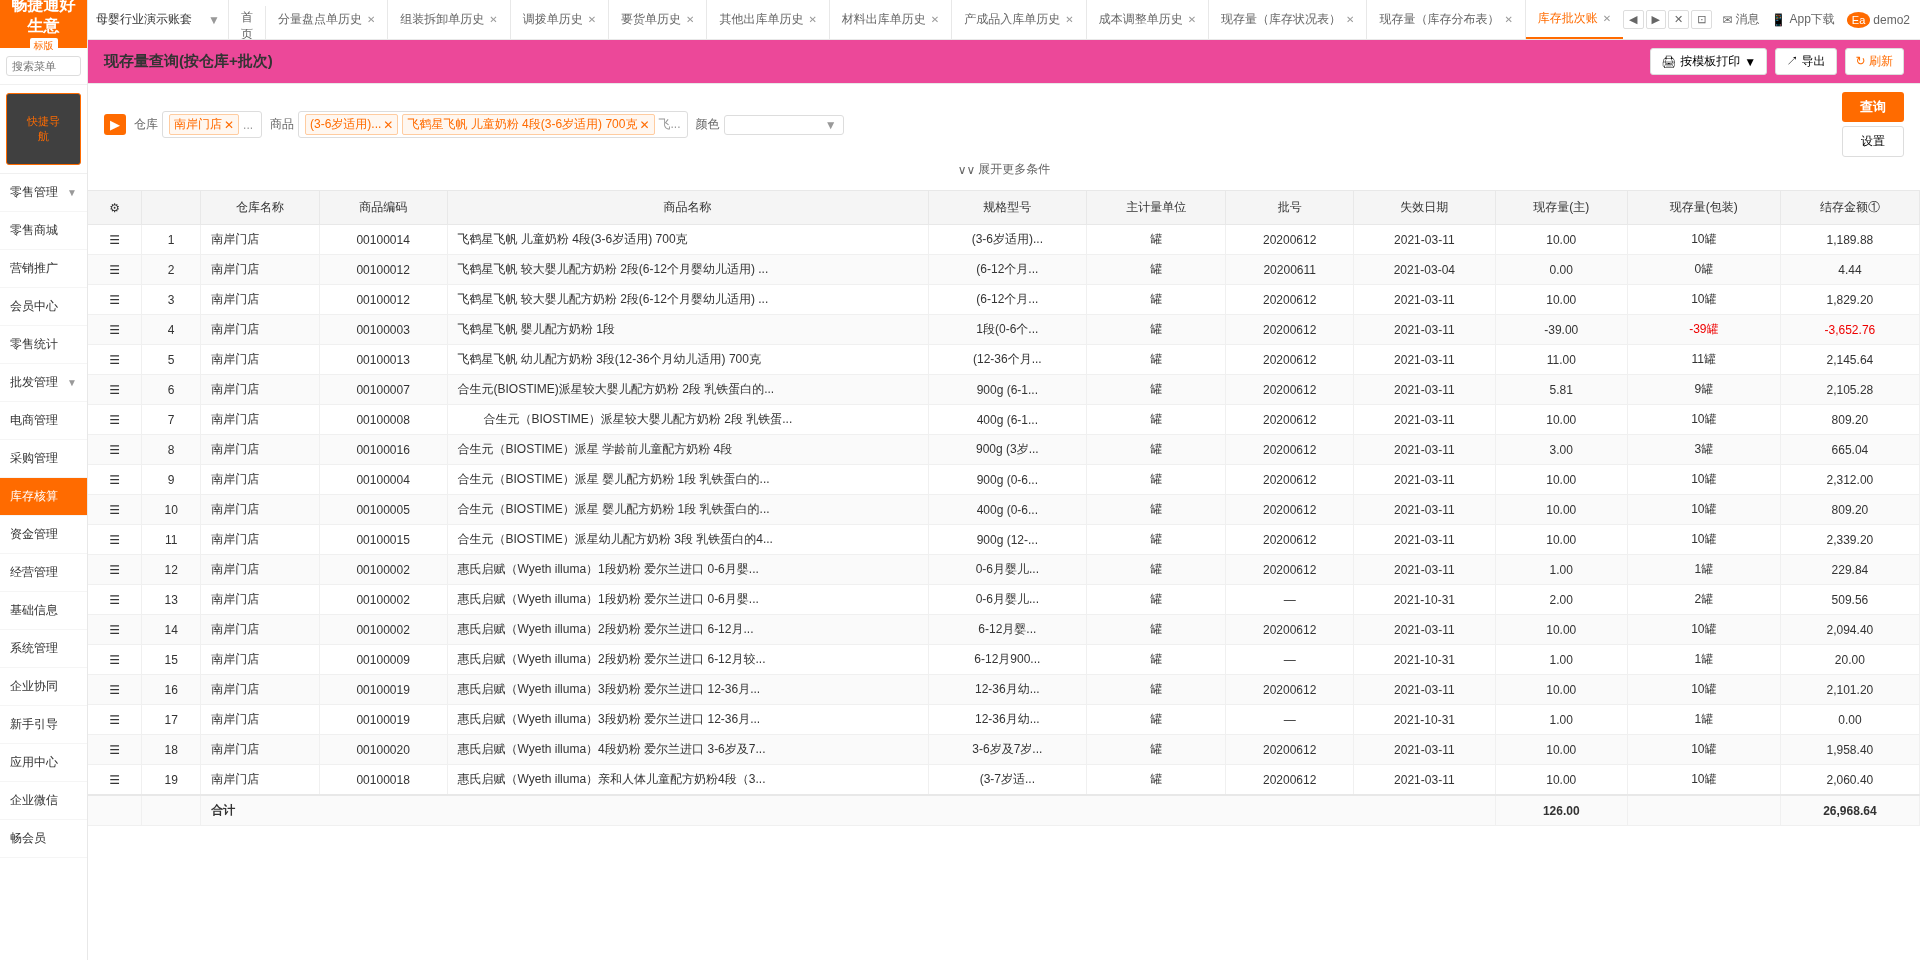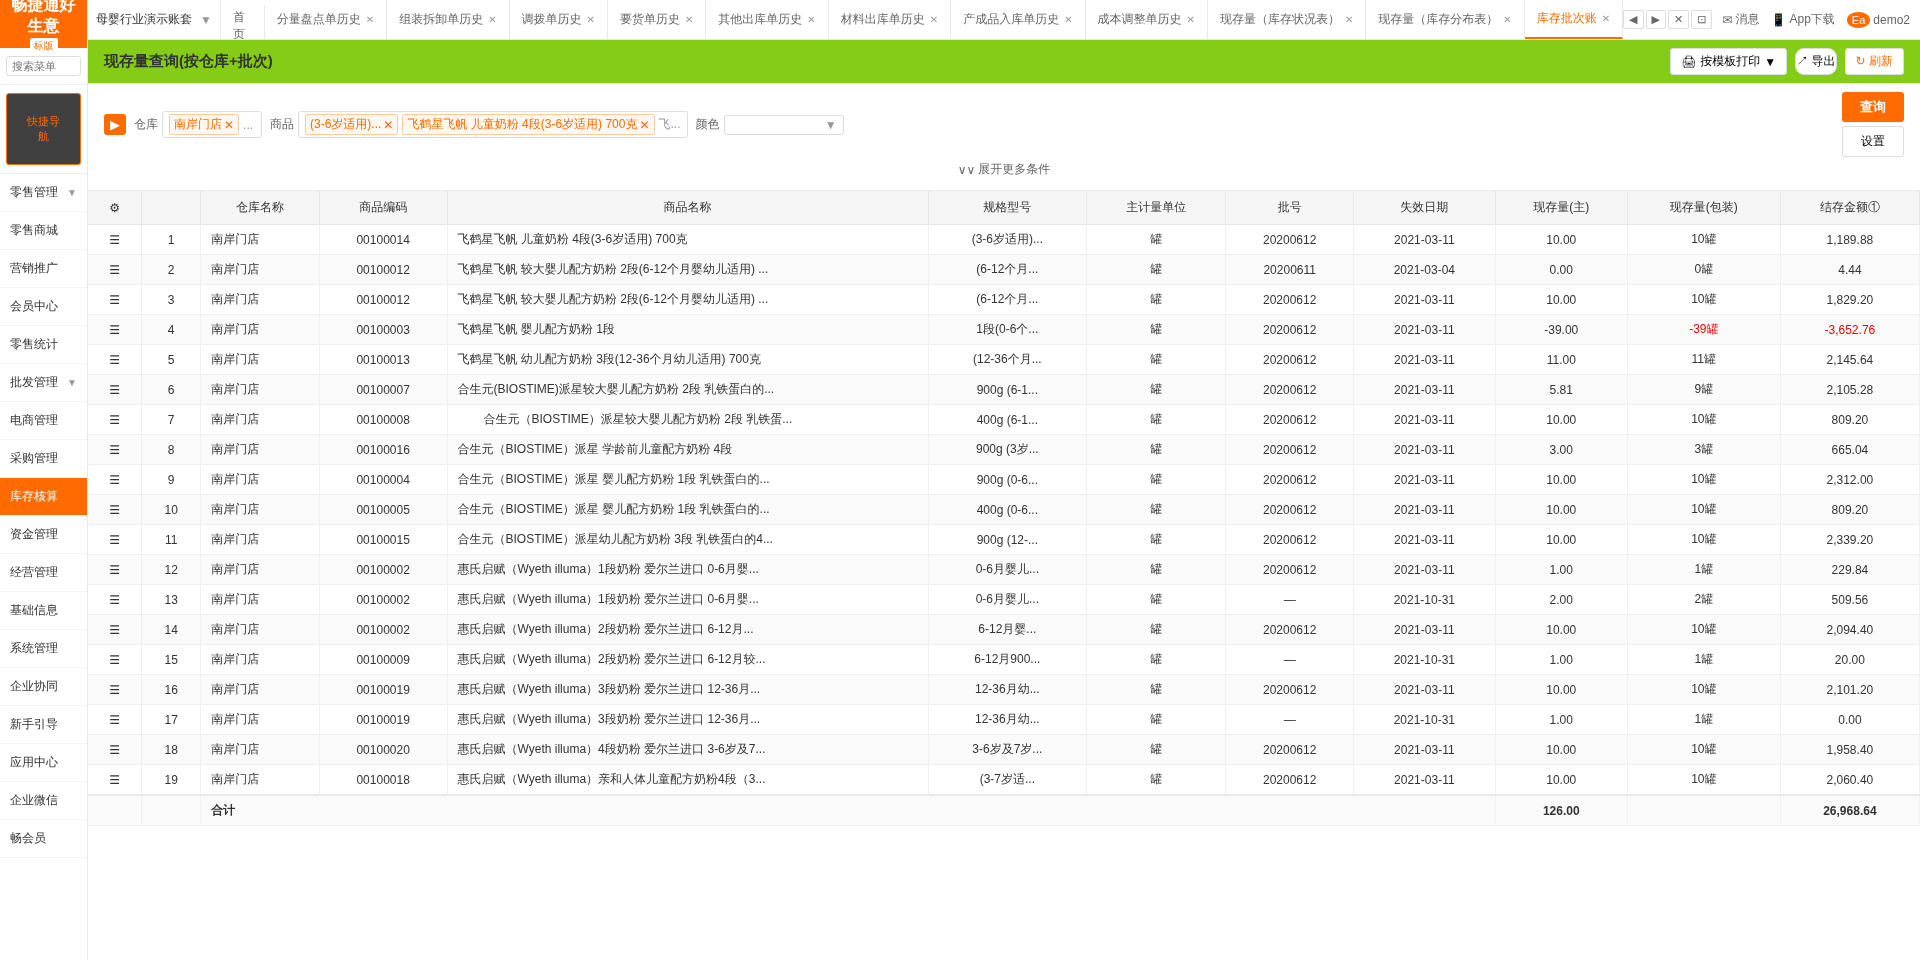--- a/index.html
+++ b/index.html
@@ -28,25 +28,25 @@
     .nav-tab { padding: 0 12px; height: 100%; display: flex; align-items: center; border-right: 1px solid #e8e8e8; cursor: pointer; white-space: nowrap; color: #666; font-size: 12px; flex-shrink: 0; }
     .nav-tab.active { background: #fff; color: #ff6b00; border-bottom: 2px solid #ff6b00; }
     .nav-tab .close-btn { margin-left: 5px; color: #999; font-size: 10px; cursor: pointer; }
     .nav-tab-home { padding: 0 12px; height: 100%; display: flex; align-items: center; border-right: 1px solid #e8e8e8; cursor: pointer; color: #666; font-size: 12px; margin-top: 12px; }
     .top-nav-right { display: flex; align-items: center; padding: 0 10px; gap: 12px; flex-shrink: 0; }
     .top-nav-right .icon-btn { display: flex; align-items: center; gap: 3px; cursor: pointer; color: #666; font-size: 12px; }
     .nav-arrows { display: flex; align-items: center; gap: 2px; }
     .nav-arrows button { background: none; border: 1px solid #ddd; border-radius: 2px; padding: 2px 5px; cursor: pointer; color: #666; font-size: 11px; }
 
     
-    .page-header { background: #84cc16; padding: 8px 16px; border-bottom: 1px solid #e8e8e8; display: flex; align-items: center; justify-content: space-between; flex-shrink: 0; }
+    .page-header { background: #ec4899; padding: 8px 16px; border-bottom: 1px solid #e8e8e8; display: flex; align-items: center; justify-content: space-between; flex-shrink: 0; }
     .page-title { font-size: 15px; font-weight: bold; color: #333; }
     .page-actions { display: flex; align-items: center; gap: 8px; }
     .btn-template { background: #fff; border: 1px solid #ddd; border-radius: 3px; padding: 4px 10px; cursor: pointer; font-size: 12px; display: flex; align-items: center; gap: 4px; }
-    .btn-export { background: #fff; border: 1px solid #ddd; border-radius: 9px; padding: 4px 0; cursor: pointer; font-size: 12px; }
+    .btn-export { background: #fff; border: 1px solid #ddd; border-radius: 3px; padding: 4px 10px; cursor: pointer; font-size: 12px; }
     .btn-refresh { background: #fff; border: 1px solid #ddd; border-radius: 3px; padding: 4px 10px; cursor: pointer; font-size: 12px; color: #ff6b00; }
 
     
     .filter-area { background: #fff; padding: 8px 16px; border-bottom: 1px solid #e8e8e8; flex-shrink: 0; }
     .filter-row { display: flex; align-items: center; gap: 8px; flex-wrap: nowrap; }
     .filter-expand-btn { background: #ff6b00; color: #fff; border: none; border-radius: 3px; padding: 3px 6px; cursor: pointer; font-size: 13px; }
     .filter-group { display: flex; align-items: center; gap: 4px; }
     .filter-label { color: #666; font-size: 12px; white-space: nowrap; }
     .filter-tags { display: flex; align-items: center; gap: 4px; border: 1px solid #ddd; border-radius: 3px; padding: 2px 6px; min-width: 100px; background: #fff; }
     .filter-tag { background: #fff7f0; border: 1px solid #ffcca0; border-radius: 2px; padding: 1px 4px; font-size: 11px; color: #ff6b00; display: flex; align-items: center; gap: 2px; }
@@ -151,21 +151,21 @@
       </div>
       <div class="sidebar-item">
         <span class="label">畅会员</span>
       </div>
     </div>
 </div>
 
 <div class="main-area">
 
   <div class="top-nav">
-    <div style="display:flex;align-items:center;padding:0 8px;border-right:1px solid #e8e8e8;height:100%;gap:8px;flex-shrink:0;">
+    <div style="display:flex;align-items:center;padding:0 8px;border-right:1px solid #e8e8e8;height:100%;gap:16px;flex-shrink:0;">
       <span style="font-size:12px;color:#333;">母婴行业演示账套</span>
       <span style="color:#999;cursor:pointer;">▼</span>
     </div>
     <div class="top-nav-tabs">
       <div class="nav-tab-home">
         <span>首页</span>
       </div>
 
     <div class="nav-tab">
           <span>分量盘点单历史</span>

